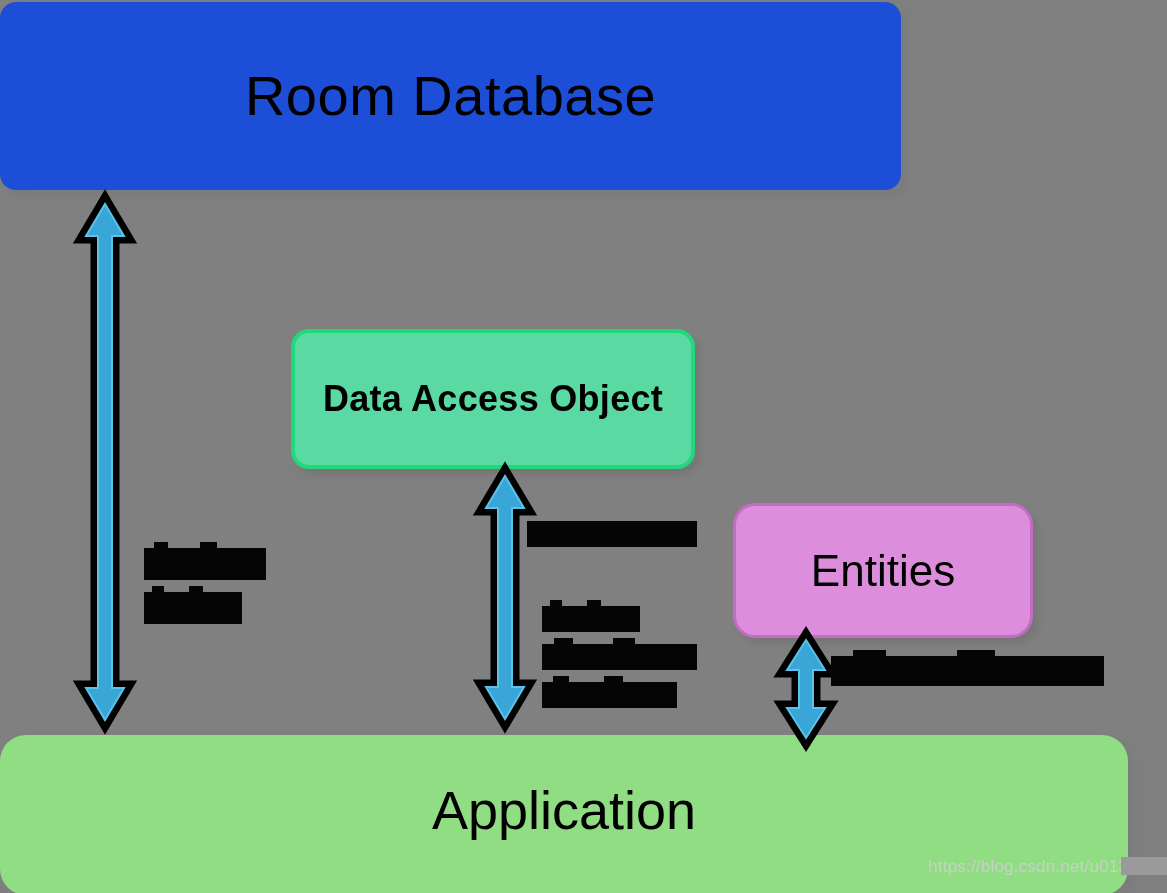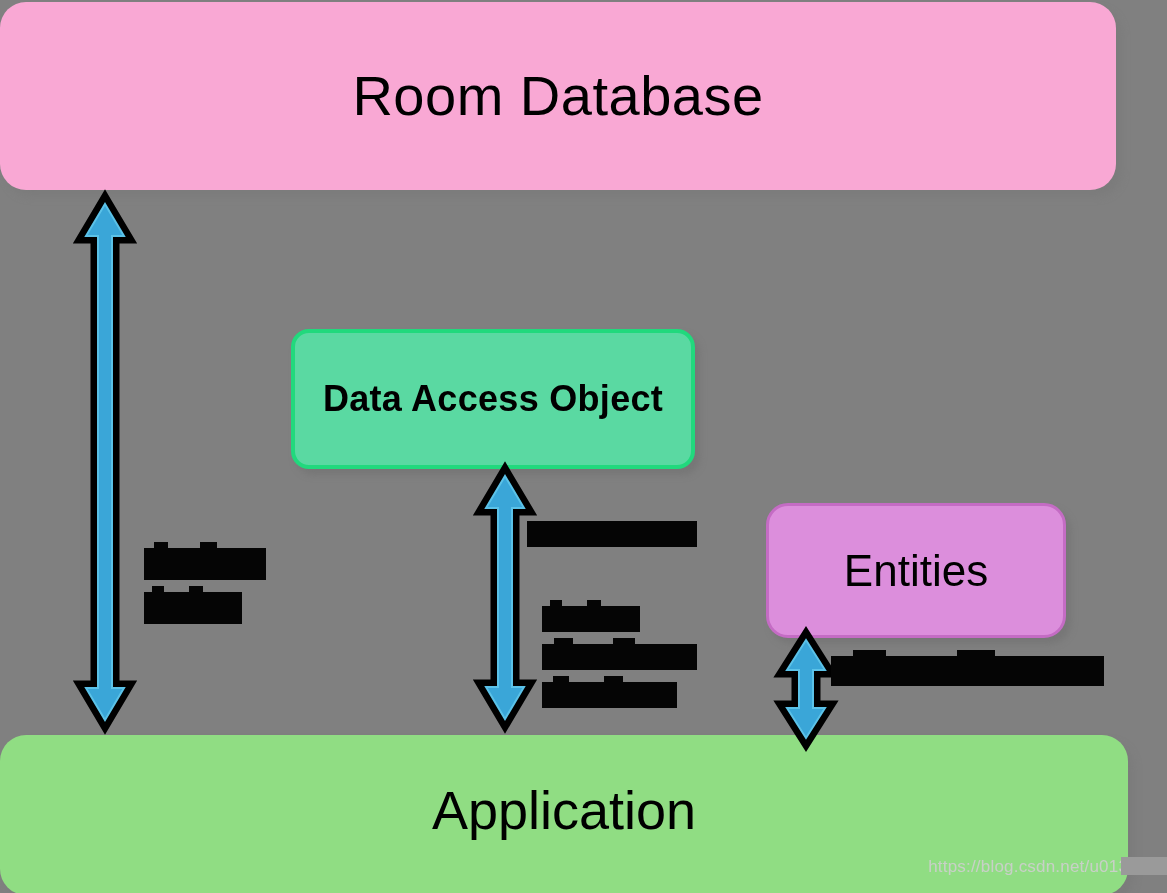--- a/index.html
+++ b/index.html
@@ -29,24 +29,24 @@
     color: #000;
     text-align: center;
     line-height: 1;
     white-space: nowrap;
   }
 
   
   .node-room {
     left: 0px;
     top: 2px;
-    width: 1116px;
+    width: 901px;
     height: 188px;
-    background: #f9a8d4;
-    border-radius: 26px;
+    background: #1d4ed8;
+    border-radius: 16px;
     box-shadow: 6px 7px 7px rgba(120,120,120,0.55);
     font-size: 56px;
     font-weight: 400;
     letter-spacing: 0.5px;
   }
 
   
   .node-dao {
     left: 291px;
     top: 329px;
@@ -56,21 +56,21 @@
     border: 4px solid #21d97d;
     border-radius: 18px;
     box-shadow: 5px 6px 6px rgba(110,110,110,0.5);
     font-size: 36px;
     font-weight: 700;
     letter-spacing: 0.3px;
   }
 
   
   .node-entities {
-    left: 766px;
+    left: 733px;
     top: 503px;
     width: 300px;
     height: 135px;
     background: #dc8edc;
     border: 3px solid #c46cc4;
     border-radius: 22px;
     box-shadow: 5px 6px 6px rgba(110,110,110,0.5);
     font-size: 44px;
     font-weight: 400;
     text-align: right;

